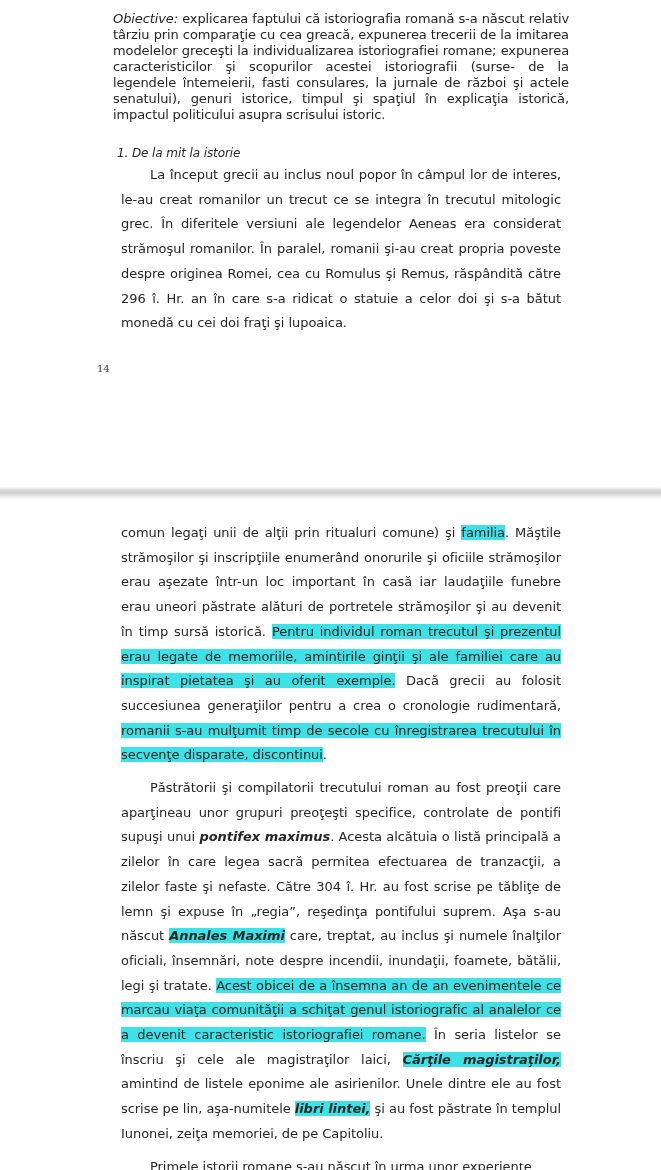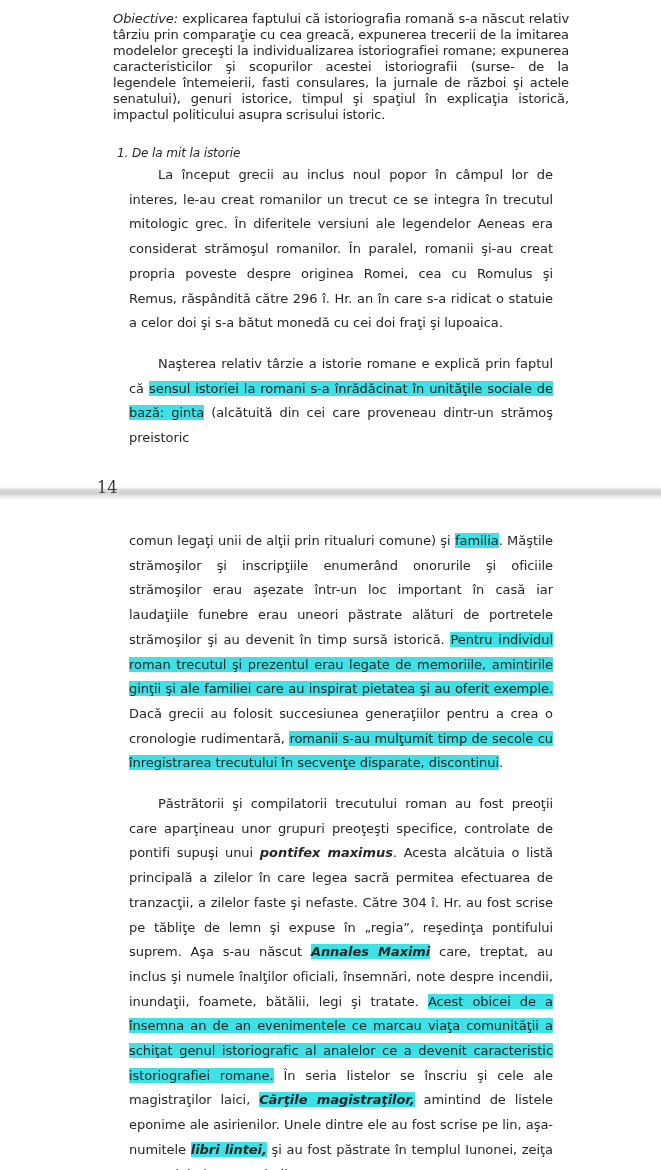--- a/index.html
+++ b/index.html
@@ -64,31 +64,31 @@
     margin-top: 22px;
     margin-left: 4px;
     letter-spacing: -0.1px;
   }
   .body-para {
     font-size: 13.0px;
     line-height: 24.7px;
     text-align: justify;
     text-justify: inter-word;
     text-indent: 29px;
-    margin: 16px;
+    margin: 8px;
     letter-spacing: -0.05px;
   }
   .body-para.first-after-heading {
     margin-top: 2px;
   }
   .body-para.no-indent {
     text-indent: 0;
   }
   .page-number {
-    font-size: 16px;
+    font-size: 10px;
     font-family: "DejaVu Serif", serif;
     color: #3b3b3b;
     margin-top: 27px;
     margin-left: -16px;
   }
   .page-two-top { height: 13px; }
 
   em.it { font-style: italic; font-weight: bold; }
 
   mark.hl {
@@ -107,21 +107,20 @@
   <div class="page page-one">
 
     <div class="objective-block">
       <span class="lead">Obiective</span><span class="lead">:</span><span> explicarea faptului că istoriografia romană s-a născut relativ târziu prin comparaţie cu cea greacă, expunerea trecerii de la imitarea modelelor greceşti la individualizarea istoriografiei romane; expunerea caracteristicilor şi scopurilor acestei istoriografii (surse- de la legendele întemeierii, fasti consulares, la jurnale de război şi actele senatului), genuri istorice, timpul şi spaţiul în explicaţia istorică, impactul politicului asupra scrisului istoric.</span>
     </div>
 
     <div class="section-heading">1.  De la mit la istorie</div>
 
     <p class="body-para first-after-heading"><span>La început grecii au inclus noul popor în câmpul lor de interes, le-au creat romanilor un trecut ce se integra în trecutul mitologic grec. În diferitele versiuni ale legendelor Aeneas era considerat strămoşul romanilor. În paralel, romanii şi-au creat propria poveste despre originea Romei, cea cu Romulus şi Remus, răspândită către 296 î. Hr. an în care s-a ridicat o statuie a celor doi şi s-a bătut monedă cu cei doi fraţi şi lupoaica.</span></p>
 
-    <p class="body-para"><span>Naşterea relativ târzie a istorie romane e explică prin faptul că </span><mark class="hl">sensul istoriei la romani s-a înrădăcinat în unităţile sociale de bază: ginta</mark><span> (alcătuită din cei care proveneau dintr-un strămoş preistoric</span></p>
 
     <div class="page-number">14</div>
   </div>
 
   <div class="page-gap"></div>
 
   <div class="page page-two">
     <div class="page-two-top"></div>
 
     <p class="body-para no-indent"><span>comun legaţi unii de alţii prin ritualuri comune) şi </span><mark class="hl">familia</mark><span>. Măştile strămoşilor şi inscripţiile enumerând onorurile şi oficiile strămoşilor erau aşezate într-un loc important în casă iar laudaţiile funebre erau uneori păstrate alături de portretele strămoşilor şi au devenit în timp sursă istorică. </span><mark class="hl">Pentru individul roman trecutul şi prezentul erau legate de memoriile, amintirile ginţii şi ale familiei care au inspirat pietatea şi au oferit exemple.</mark><span> Dacă grecii au folosit succesiunea generaţiilor pentru a crea o cronologie rudimentară, </span><mark class="hl">romanii s-au mulţumit timp de secole cu înregistrarea trecutului în secvenţe disparate, discontinui</mark><span>.</span></p>

